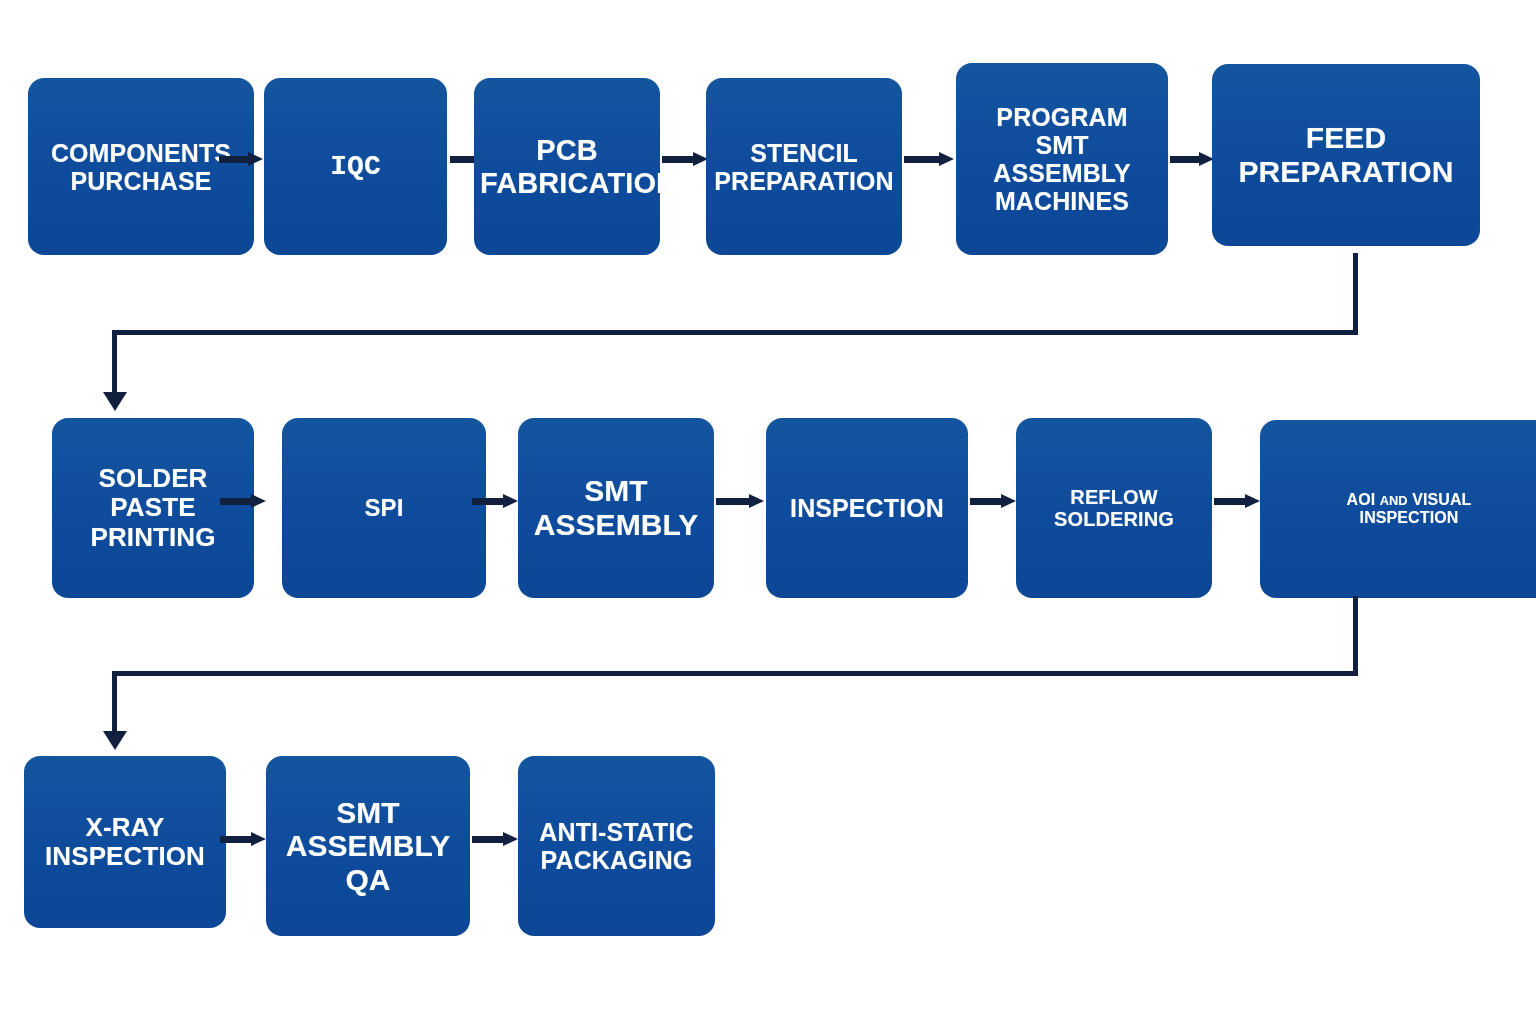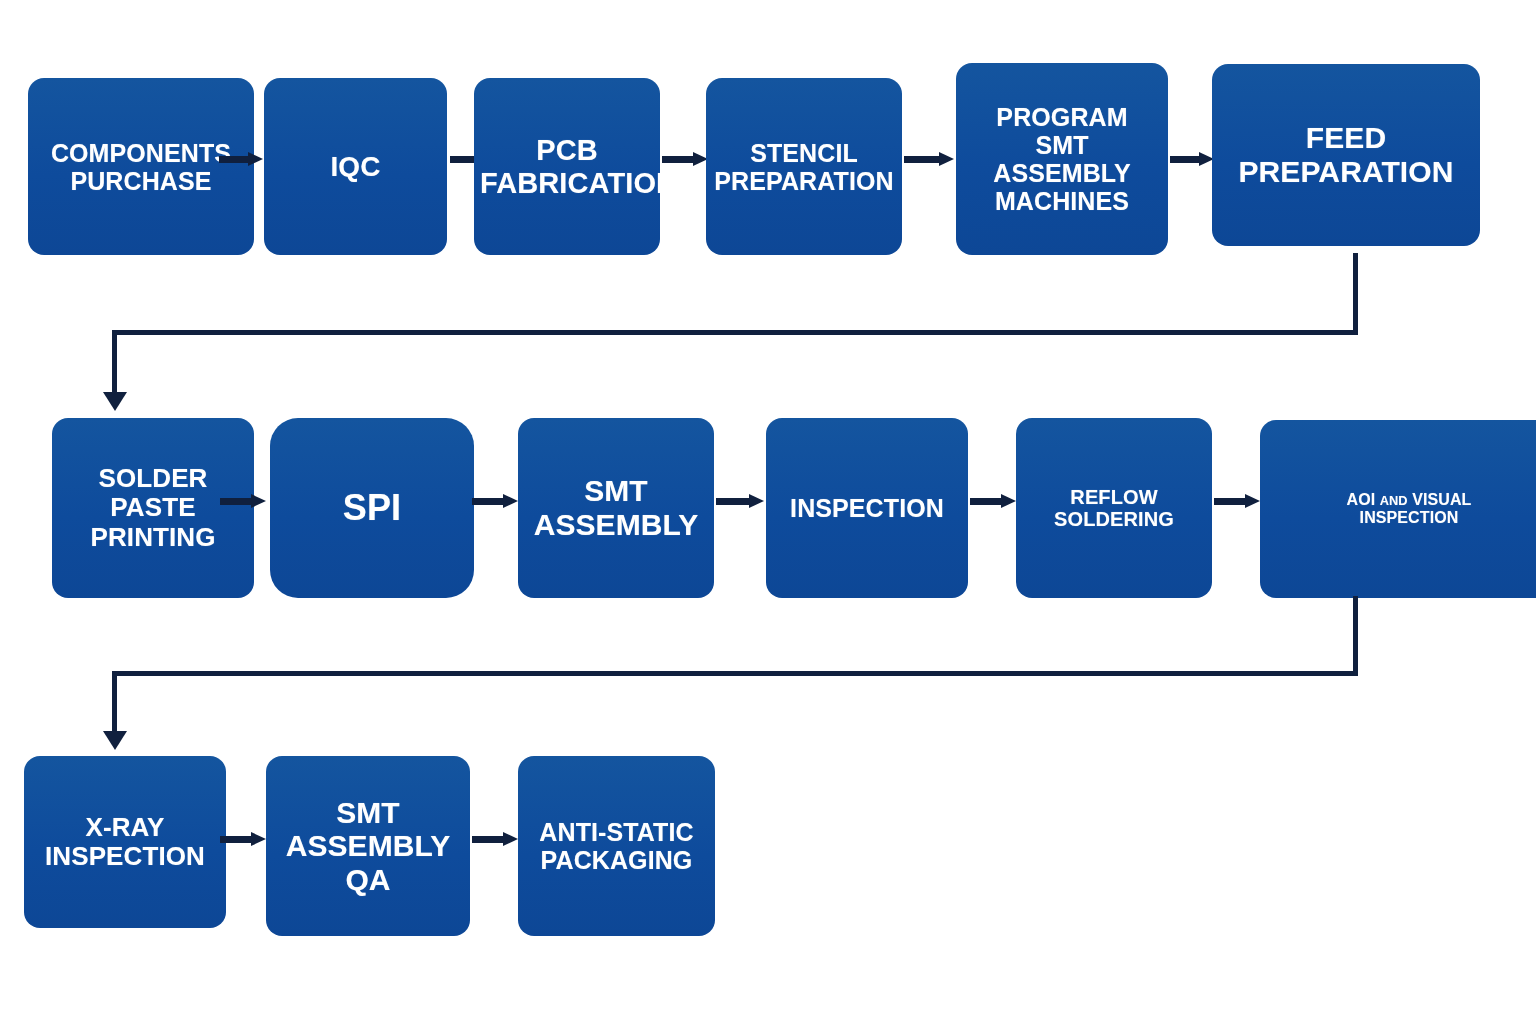--- a/index.html
+++ b/index.html
@@ -97,21 +97,21 @@
   <div class="node" style="left:14px; top:78px; width:226px; height:177px; font-size:25px;margin-left:14px;">
     <span class="label">COMPONENTS
 PURCHASE</span>
   </div>
 
   <div class="arrow" style="left:219px; top:152px; width:44px;">
     <span class="shaft" style="width:30px;"></span>
     <span class="head"></span>
   </div>
 
-  <div class="node" style="left:264px; top:78px; width:183px; height:177px; font-size:28px;">
+  <div class="node" style="left:264px; top:78px; width:183px; height:177px; font-size:28px;font-family:Liberation Mono, monospace;">
     <span class="label">IQC</span>
   </div>
 
   <div class="arrow" style="left:450px; top:152px; width:44px;">
     <span class="shaft" style="width:30px;"></span>
     <span class="head"></span>
   </div>
 
   <div class="node" style="left:474px; top:78px; width:186px; height:177px; font-size:29px;">
     <span class="label">PCB
@@ -161,21 +161,21 @@
     <span class="label">SOLDER
 PASTE
 PRINTING</span>
   </div>
 
   <div class="arrow" style="left:220px; top:494px; width:46px;">
     <span class="shaft" style="width:31px;"></span>
     <span class="head"></span>
   </div>
 
-  <div class="node" style="left:270px; top:418px; width:204px; height:180px; font-size:36px;border-radius:28px;">
+  <div class="node" style="left:282px; top:418px; width:204px; height:180px; font-size:24px;">
     <span class="label">SPI</span>
   </div>
 
   <div class="arrow" style="left:472px; top:494px; width:46px;">
     <span class="shaft" style="width:31px;"></span>
     <span class="head"></span>
   </div>
 
   <div class="node" style="left:518px; top:418px; width:196px; height:180px; font-size:30px;">
     <span class="label">SMT

